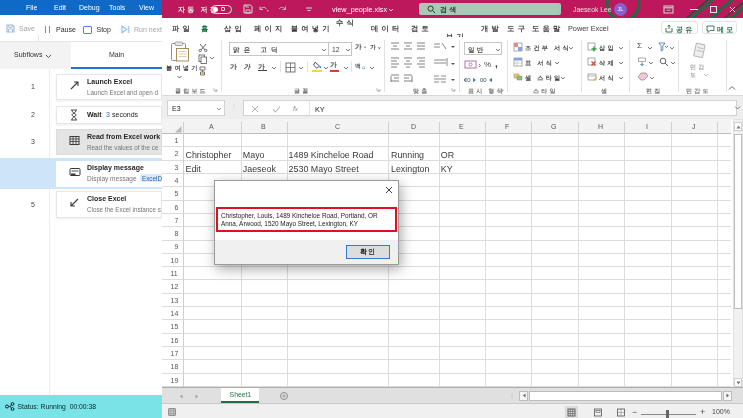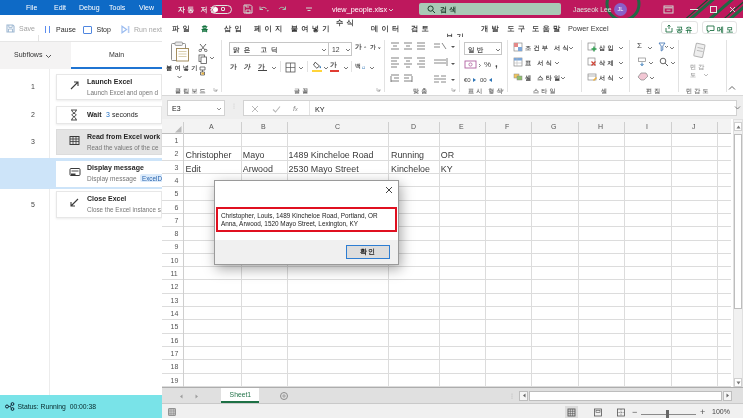--- a/index.html
+++ b/index.html
@@ -523,23 +523,23 @@
     <span class="a" style="left:8.5px;top:216.0px;font-size:7px;color:#555">17</span>
     <span class="a" style="left:8.5px;top:229.3px;font-size:7px;color:#555">18</span>
     <span class="a" style="left:8.5px;top:242.6px;font-size:7px;color:#555">19</span>
 
     <span class="a" style="left:23.5px;top:16.3px">Christopher</span>
     <span class="a" style="left:80.8px;top:16.3px">Mayo</span>
     <span class="a" style="left:126.6px;top:16.3px">1489 Kincheloe Road</span>
     <span class="a" style="left:229px;top:16.3px">Running</span>
     <span class="a" style="left:278.8px;top:16.3px">OR</span>
     <span class="a" style="left:23.5px;top:29.6px">Edit</span>
-    <span class="a" style="left:80.8px;top:29.6px">Arwood</span>
+    <span class="a" style="left:80.8px;top:29.6px">Jaeseok</span>
     <span class="a" style="left:126.6px;top:29.6px">2530 Mayo Street</span>
-    <span class="a" style="left:229px;top:29.6px">Kincheloe</span>
+    <span class="a" style="left:229px;top:29.6px">Lexington</span>
     <span class="a" style="left:278.8px;top:29.6px">KY</span>
   </div>
 
   <div class="a" style="left:570.5px;top:119px;width:10.5px;height:268px;background:#f1f1f1;border:1px solid #e0e0e0">
     <div class="a" style="left:.5px;top:2px;width:7.5px;height:9px;background:#fff;border:1px solid #cfcfcf"></div>
     <svg class="a" style="left:2px;top:4.5px" width="5" height="4" viewBox="0 0 5 4">
         <path d="M.5 3.5 2.5.5l2 3z" fill="#777"></path>
       </svg>
     <div class="a" style="left:.5px;top:14px;width:7.5px;height:175px;background:#fff;border:1px solid #bdbdbd"></div>
     <div class="a" style="left:.5px;top:258px;width:7.5px;height:9px;background:#fff;border:1px solid #cfcfcf"></div>

